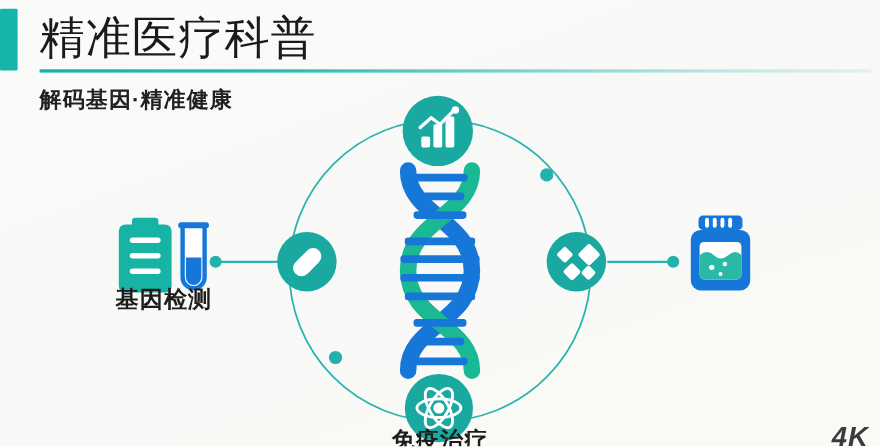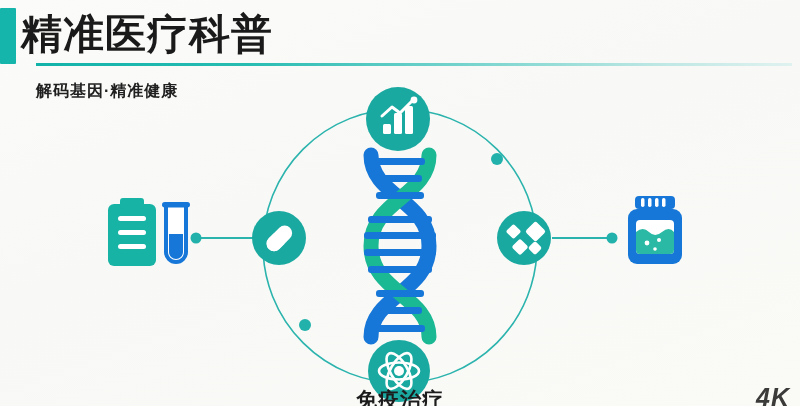--- a/index.html
+++ b/index.html
@@ -22,42 +22,42 @@
     position: absolute;
     left: 0px;
     top: 8px;
     width: 16px;
     height: 56px;
     background: #16b5ab;
     border-radius: 1px;
   }
   #title {
     position: absolute;
-    left: 21px;
+    left: 36px;
     top: 6px;
     font-size: 41px;
     line-height: 56px;
-    font-weight: 700;
+    font-weight: 400;
     color: #1a1a1a;
     letter-spacing: 1px;
     white-space: nowrap;
   }
   #title-underline {
     position: absolute;
     left: 36px;
     top: 63px;
     width: 756px;
     height: 3px;
     background: linear-gradient(to right, #13b3aa 0%, #27bcb2 28%, #7fd6d0 60%, #bde7e3 82%, #dff2f0 100%);
   }
   #subtitle {
     position: absolute;
     left: 36px;
     top: 74px;
-    font-size: 16px;
+    font-size: 20px;
     line-height: 34px;
     font-weight: 600;
     color: #202020;
     letter-spacing: 1px;
     white-space: nowrap;
   }
 
   
   #diagram {
     position: absolute;
@@ -192,17 +192,18 @@
       <rect x="662" y="198" width="3.5" height="9" rx="1.7" fill="#ffffff"></rect>
       <rect x="628" y="209" width="54" height="55" rx="9" fill="#1677d8"></rect>
       <rect x="636" y="220" width="38" height="34" rx="4" fill="#ffffff"></rect>
       <path d="M636,232 q7,-6 13,0 t13,0 t12,0 v18 a4,4 0 0 1 -4,4 h-30 a4,4 0 0 1 -4,-4 z" fill="#29b9a4"></path>
       <circle cx="647" cy="243" r="2.4" fill="#ffffff"></circle>
       <circle cx="659" cy="240" r="2.0" fill="#ffffff"></circle>
       <circle cx="655" cy="249" r="1.8" fill="#ffffff"></circle>
     </g>
   </svg>
 
+  <div class="side-label" id="label-left">基因检测</div>
   <div class="side-label" id="label-bottom">免疫治疗</div>
 
   <div id="watermark">4K</div>
 
 </div>
 
 </body></html>

